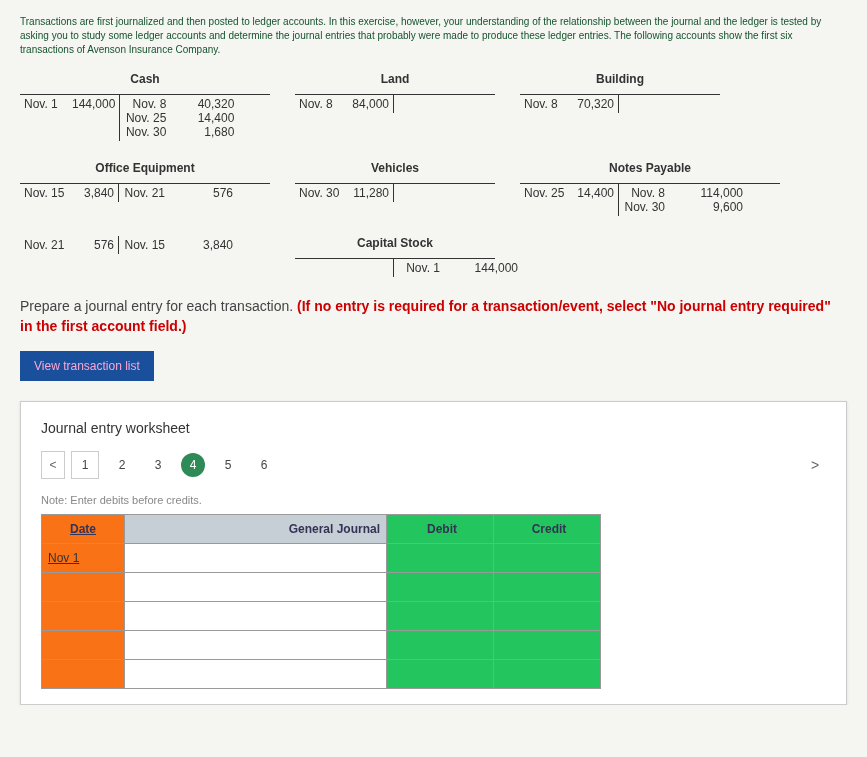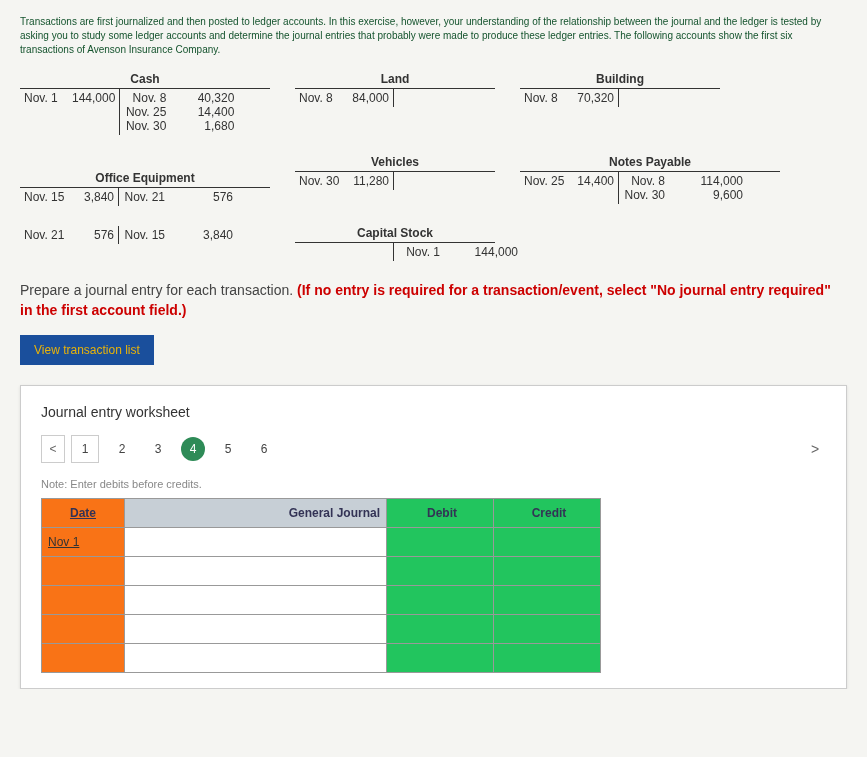--- a/index.html
+++ b/index.html
@@ -24,21 +24,21 @@
     gap: 10px 25px;
     margin-bottom: 20px;
   }
   .t-account {
     font-size: 12px;
   }
   .t-title {
     text-align: center;
     font-weight: bold;
     border-bottom: 1px solid #333;
-    padding-bottom: 2px;
+    padding-bottom: 8px;
   }
   .t-body {
     display: flex;
   }
   .t-left, .t-right {
     padding: 2px 4px;
     min-height: 14px;
   }
   .t-left { border-right: 1px solid #333; text-align: left; min-width: 90px;}
   .t-right { text-align: right; min-width: 50px;}
@@ -47,21 +47,21 @@
   .t-amt { text-align: right; min-width: 42px; display:inline-block;}
   .prepare-text {
     font-size: 14px;
     color: #444;
     line-height: 1.4;
     margin: 10px 0 15px 0;
   }
   .prepare-text .red { color: #c00; font-weight: bold;}
   .view-btn {
     background: #1a4f9c;
-    color: #eab308;
+    color: #f9a8d4;
     padding: 8px 14px;
     font-size: 12px;
     border: none;
     display: inline-block;
     margin-bottom: 20px;
     cursor: pointer;
   }
   .worksheet-card {
     border: 1px solid #ccc;
     background: #fff;
@@ -193,21 +193,21 @@
             <span class="t-date">Nov. 8</span>
             <span class="t-amt">70,320</span>
           </div>
       </div>
       <div class="t-right"></div>
     </div>
   </div>
 
   <div style="flex-basis:100%; height:0;"></div>
 
-  <div class="t-account" style="width:250px;margin-top:16px;">
+  <div class="t-account" style="width:250px;">
     <div class="t-title">Office Equipment</div>
     <div class="t-body">
       <div class="t-left">
         <div class="t-row">
             <span class="t-date">Nov. 15</span>
             <span class="t-amt">3,840</span>
           </div>
       </div>
       <div class="t-right" style="min-width:110px;">
         <div class="t-row">

